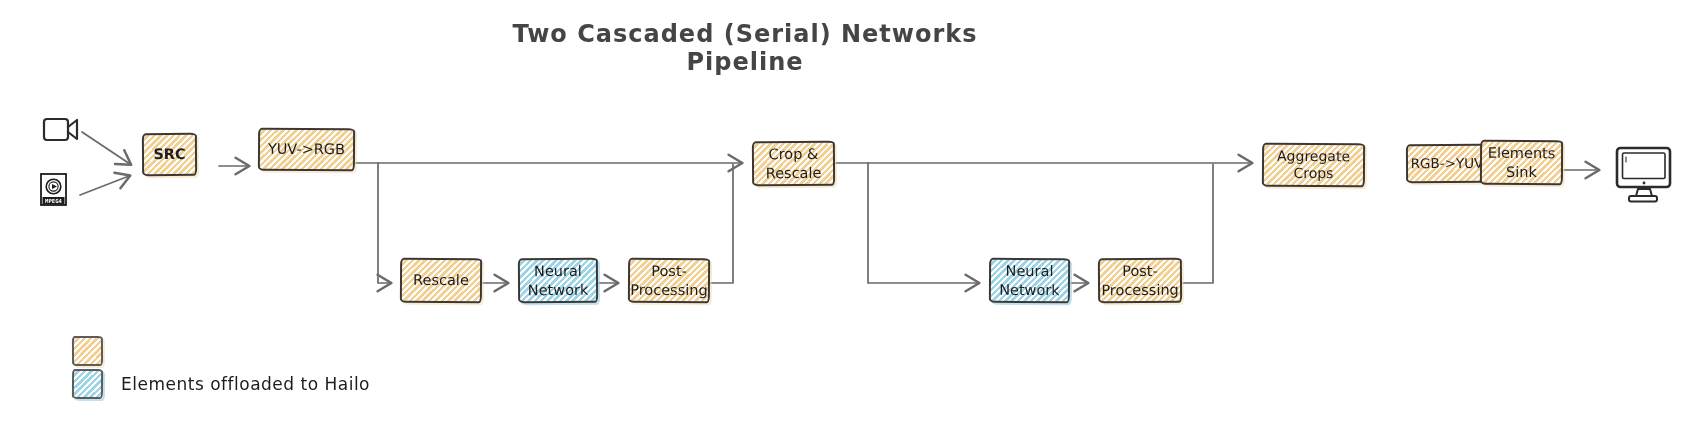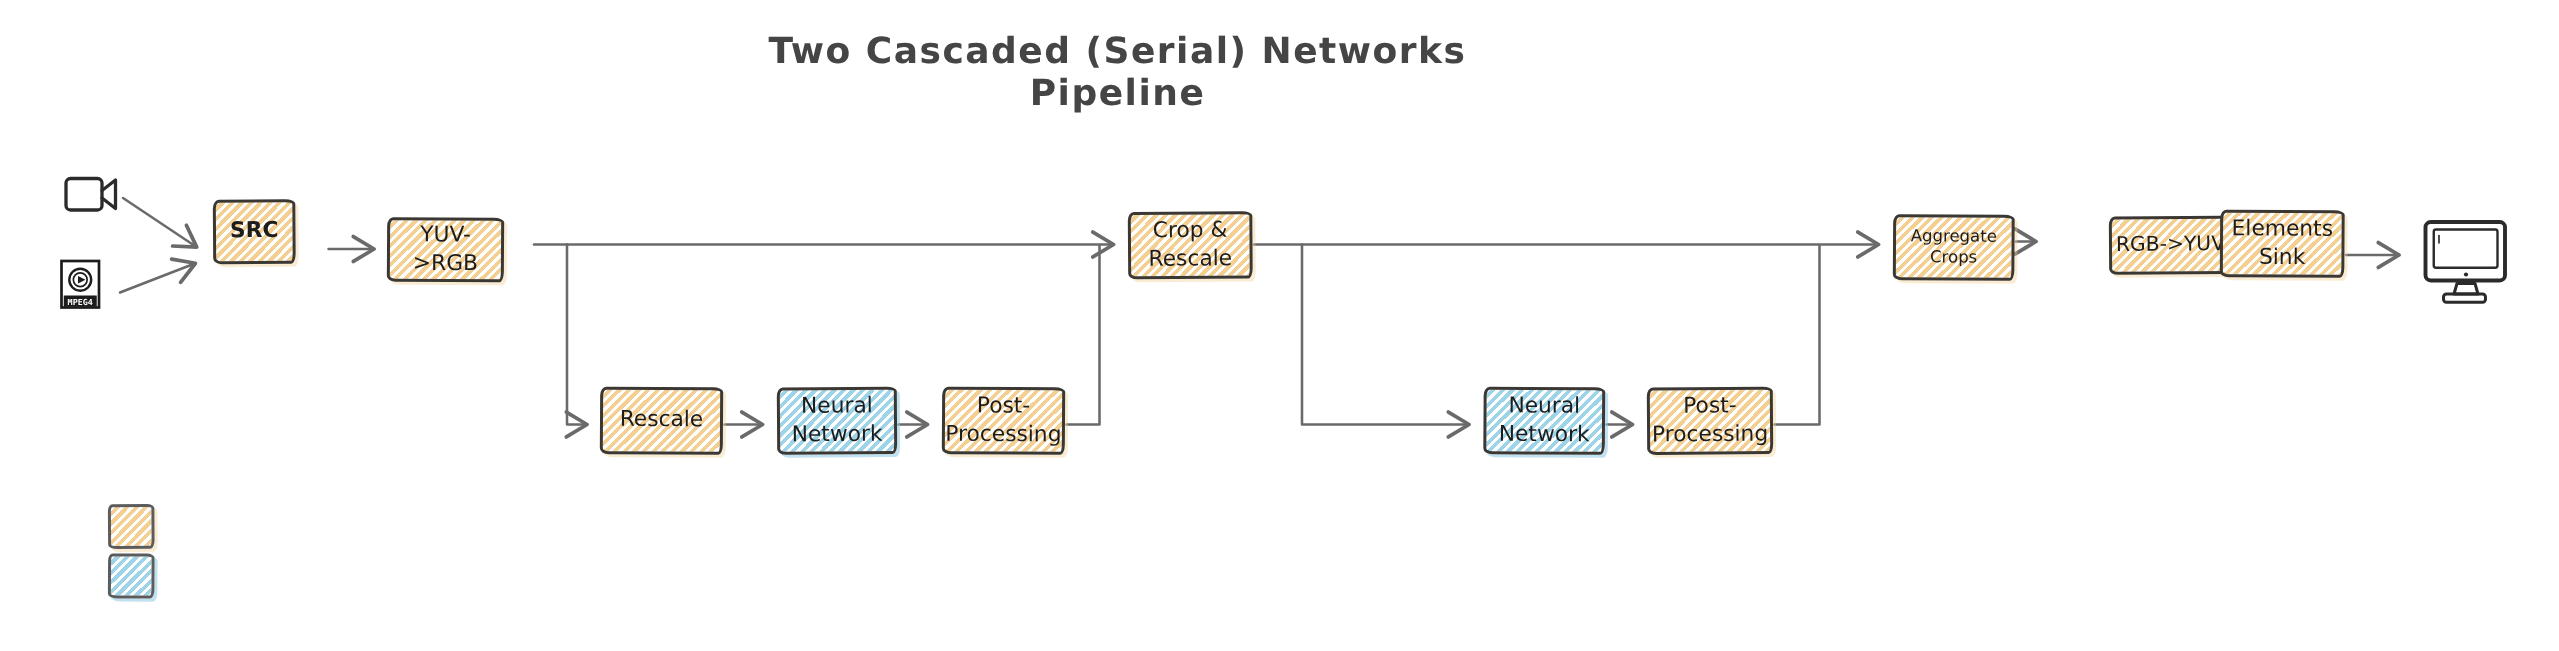--- a/index.html
+++ b/index.html
@@ -95,36 +95,37 @@
     <rect x="1617" y="148" width="53" height="39" rx="3.5" stroke-width="2.6"></rect>
     <rect x="1622.5" y="153" width="42.5" height="25.5" rx="1.5" stroke-width="1.6"></rect>
     <path d="M1626,157 l0,5" stroke-width="1.1"></path>
     <circle cx="1644" cy="183" r="1.4" fill="#2b2b2b" stroke="none"></circle>
     <path d="M1638,189 L1650,189 L1652,196 L1636,196 Z" stroke-width="2"></path>
     <rect x="1629" y="196" width="28" height="5.5" rx="2" stroke-width="2"></rect>
   </g>
 </svg>
 
 <div class="node host r1" style="left:142px;top:133px;width:55px;height:43px;font-weight:bold;">SRC</div>
-<div class="node host r2" style="left:258px;top:145px;width:78px;height:43px;">YUV-&gt;RGB</div>
+<div class="node host r2" style="left:258px;top:128px;width:97px;height:43px;">YUV-&gt;RGB</div>
 <div class="node host r1" style="left:752px;top:141px;width:83px;height:45px;">Crop &amp;
 Rescale</div>
 <div class="node host r2" style="left:400px;top:258px;width:82px;height:45px;">Rescale</div>
 <div class="node hailo r1" style="left:518px;top:258px;width:80px;height:45px;">Neural
 Network</div>
 <div class="node host r2" style="left:628px;top:258px;width:82px;height:45px;">Post-
 Processing</div>
 <div class="node hailo r2" style="left:989px;top:258px;width:81px;height:45px;">Neural
 Network</div>
 <div class="node host r1" style="left:1098px;top:258px;width:84px;height:45px;">Post-
 Processing</div>
-<div class="node host r2" style="left:1262px;top:143px;width:81px;height:44px;font-size:11px;">Aggregate
+<div class="node host r2" style="left:1262px;top:143px;width:103px;height:44px;font-size:14px;">Aggregate
 Crops</div>
 <div class="node host r1" style="left:1406px;top:144px;width:82px;height:39px;font-size:13.5px;">RGB-&gt;YUV</div>
 <div class="node host r2" style="left:1480px;top:140px;width:83px;height:45px;">Elements
 Sink</div>
 
 <div class="legend-row" style="left:72px;top:336px;">
   <div class="legend-swatch host r1"></div>
 </div>
 <div class="legend-row" style="left:72px;top:369px;">
   <div class="legend-swatch hailo r2"></div>
+  <div class="legend-label">Elements offloaded to Hailo</div>
 </div>
 
 </body></html>

